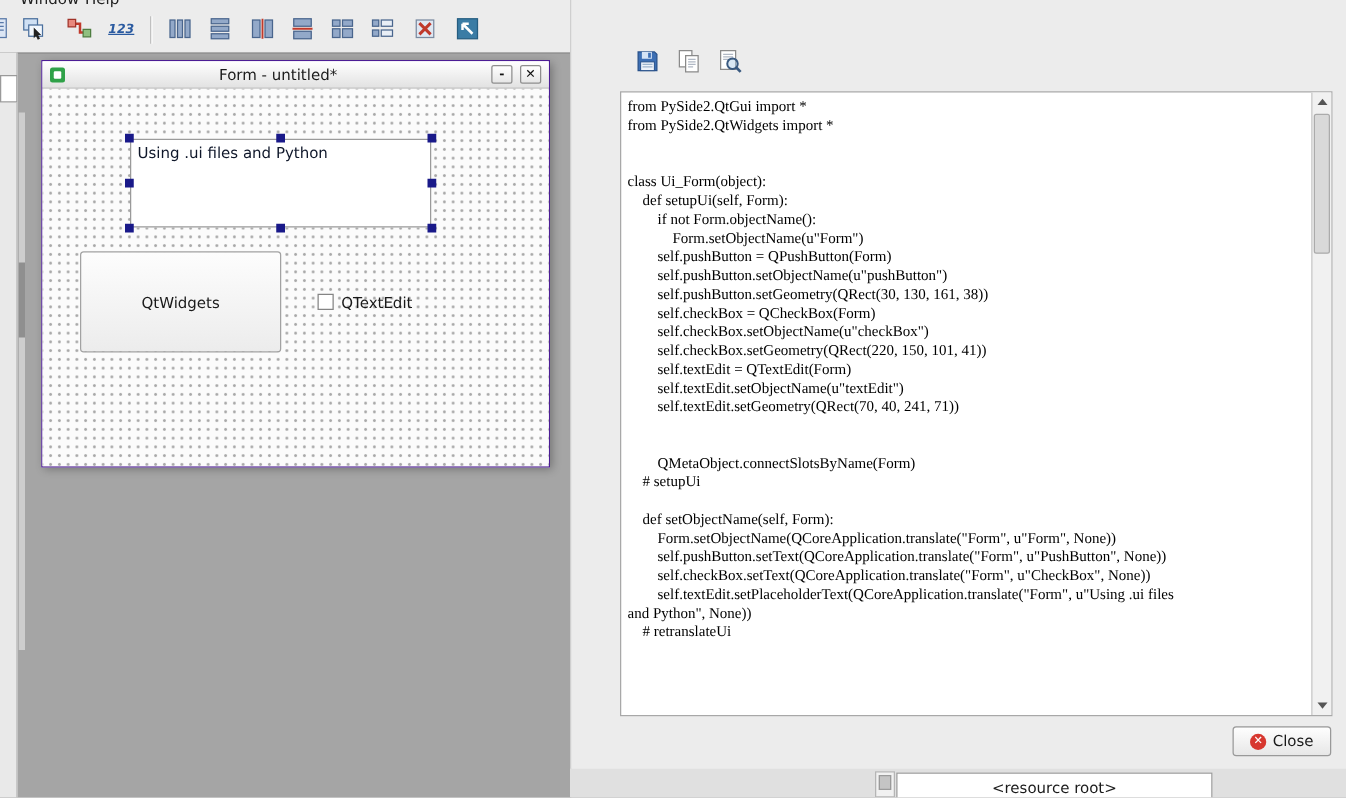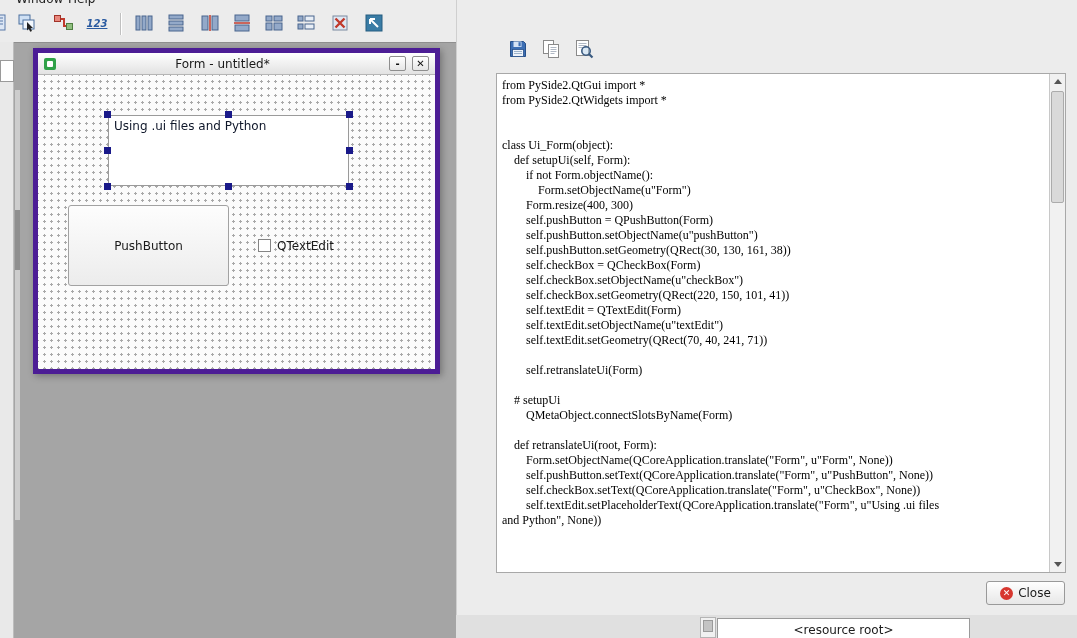--- a/index.html
+++ b/index.html
@@ -19,21 +19,21 @@
 
   
   .mdi { position:absolute; left:0; top:42px; width:457px; height:596px; background:#a5a5a5; border-top:1px solid #8f8f8f; }
   .left-panel { position:absolute; left:0; top:42px; width:14px; height:596px; background:#e9e9e9; border-right:1px solid #bdbdbd; }
   .left-filter { position:absolute; left:0; top:60px; width:14px; height:22px; background:#ffffff; border:1px solid #9a9a9a; }
   .left-scroll { position:absolute; left:15px; top:90px; width:5px; height:430px; background:#cdcdcd; }
   .left-scroll-handle { position:absolute; left:0; top:120px; width:5px; height:60px; background:#8f8f8f; }
 
   
   .form-window { position:absolute; left:33px; top:48px; width:407px; height:326px;
-                 border:5px solid #4c1d95; background:#fcfcfc; box-shadow:2px 2px 7px rgba(0,0,0,0.3); }
+                 border:1px solid #4c1d95; background:#fcfcfc; box-shadow:2px 2px 7px rgba(0,0,0,0.3); }
   .form-titlebar { height:22px; background:linear-gradient(#ffffff,#e2e2e2); border-bottom:1px solid #b5b5b5;
                    display:flex; align-items:center; padding:0 6px; gap:6px; }
   .form-icon { width:12px; height:12px; background:#2fa148; border-radius:2px; position:relative; flex:0 0 auto; }
   .form-icon::after { content:""; position:absolute; inset:3px; background:#fff; border-radius:1px; }
   .form-title { flex:1; text-align:center; font-size:12px; color:#1a1a1a; }
   .win-btn { width:17px; height:15px; border:1px solid #8e8e8e; border-radius:2px; background:linear-gradient(#ffffff,#e6e6e6);
              font-size:10px; line-height:13px; text-align:center; font-weight:bold; color:#111; flex:0 0 auto; }
   .form-client { position:relative; height:calc(100% - 22px); background-color:#fbfbfb;
                  background-image:radial-gradient(circle, #a8a8a8 1px, transparent 1.2px);
                  background-size:7px 7px; background-position:3px 3px; overflow:hidden; }
@@ -192,21 +192,21 @@
         <div class="textedit">Using .ui files and Python</div>
         <span class="handle h-tl"></span>
         <span class="handle h-tm"></span>
         <span class="handle h-tr"></span>
         <span class="handle h-ml"></span>
         <span class="handle h-mr"></span>
         <span class="handle h-bl"></span>
         <span class="handle h-bm"></span>
         <span class="handle h-br"></span>
       </div>
-      <div class="pushbutton">PushButton</div>
+      <div class="pushbutton">QtWidgets</div>
       <div class="checkbox-widget">
         <span class="checkbox-indicator"></span>
         <span class="checkbox-label">QTextEdit</span>
       </div>
     </div>
   </div>
 
   <div class="code-dialog">
     <div class="dlg-toolbar">
       <span class="dlg-tbtn">
@@ -238,42 +238,41 @@
     <div class="code-area">
       <div class="code-text">
           <div class="code-line">from PySide2.QtGui import *</div>
           <div class="code-line">from PySide2.QtWidgets import *</div>
           <div class="code-line">&nbsp;</div>
           <div class="code-line">&nbsp;</div>
           <div class="code-line">class Ui_Form(object):</div>
           <div class="code-line">    def setupUi(self, Form):</div>
           <div class="code-line">        if not Form.objectName():</div>
           <div class="code-line">            Form.setObjectName(u"Form")</div>
-          <div class="code-line">        Form.resize(400, 300)</div>
           <div class="code-line">        self.pushButton = QPushButton(Form)</div>
           <div class="code-line">        self.pushButton.setObjectName(u"pushButton")</div>
           <div class="code-line">        self.pushButton.setGeometry(QRect(30, 130, 161, 38))</div>
           <div class="code-line">        self.checkBox = QCheckBox(Form)</div>
           <div class="code-line">        self.checkBox.setObjectName(u"checkBox")</div>
           <div class="code-line">        self.checkBox.setGeometry(QRect(220, 150, 101, 41))</div>
           <div class="code-line">        self.textEdit = QTextEdit(Form)</div>
           <div class="code-line">        self.textEdit.setObjectName(u"textEdit")</div>
           <div class="code-line">        self.textEdit.setGeometry(QRect(70, 40, 241, 71))</div>
           <div class="code-line">&nbsp;</div>
-          <div class="code-line">        self.retranslateUi(Form)</div>
-          <div class="code-line">&nbsp;</div>
+          <div class="code-line">&nbsp;</div>
+          <div class="code-line">        QMetaObject.connectSlotsByName(Form)</div>
           <div class="code-line">    # setupUi</div>
-          <div class="code-line">        QMetaObject.connectSlotsByName(Form)</div>
-          <div class="code-line">&nbsp;</div>
-          <div class="code-line">    def retranslateUi(root, Form):</div>
+          <div class="code-line">&nbsp;</div>
+          <div class="code-line">    def setObjectName(self, Form):</div>
           <div class="code-line">        Form.setObjectName(QCoreApplication.translate("Form", u"Form", None))</div>
           <div class="code-line">        self.pushButton.setText(QCoreApplication.translate("Form", u"PushButton", None))</div>
           <div class="code-line">        self.checkBox.setText(QCoreApplication.translate("Form", u"CheckBox", None))</div>
           <div class="code-line">        self.textEdit.setPlaceholderText(QCoreApplication.translate("Form", u"Using .ui files</div>
           <div class="code-line">and Python", None))</div>
+          <div class="code-line">    # retranslateUi</div>
         </div>
       <div class="vscroll">
         <span class="scroll-arrow arrow-up" style="top:0"></span>
         <span class="scroll-handle"></span>
         <span class="scroll-arrow arrow-down" style="bottom:0"></span>
       </div>
     </div>
 
     <button class="close-button">
       <span class="close-x">✕</span>

